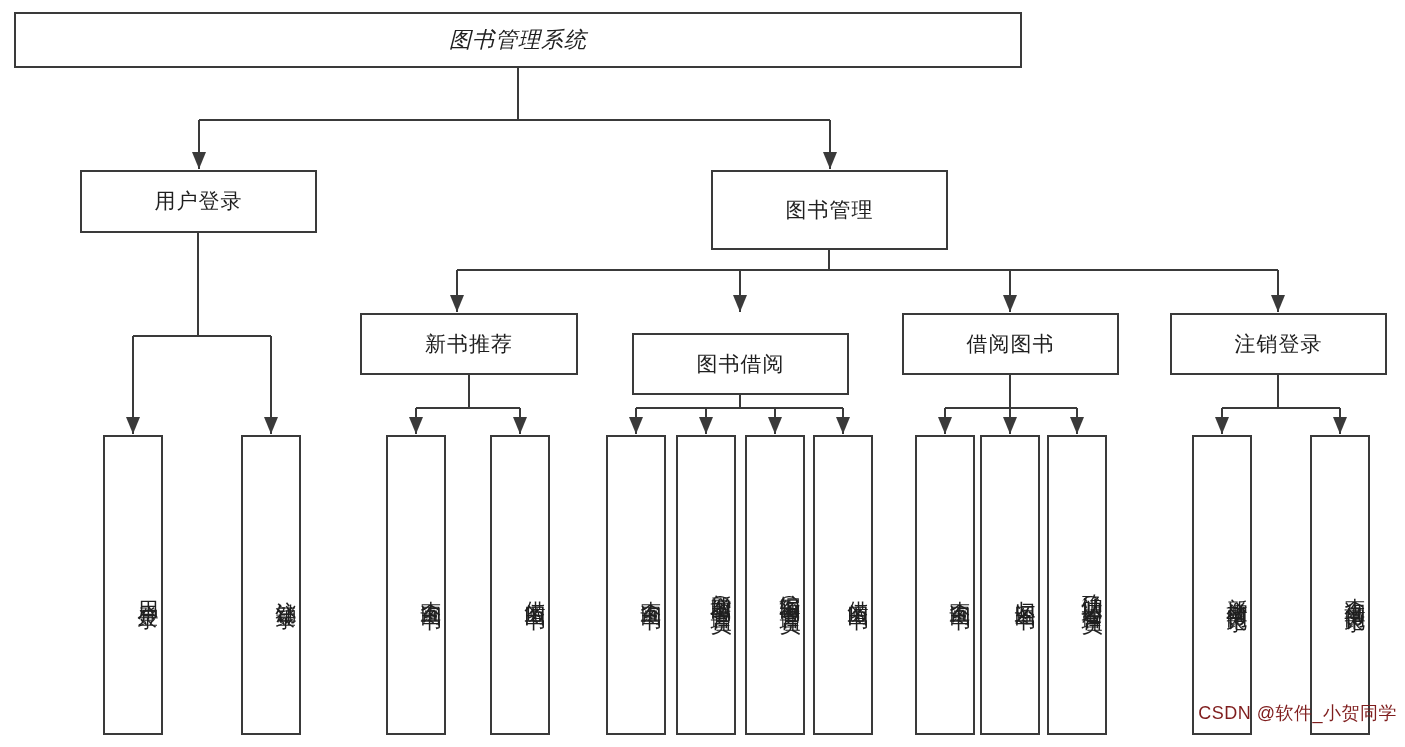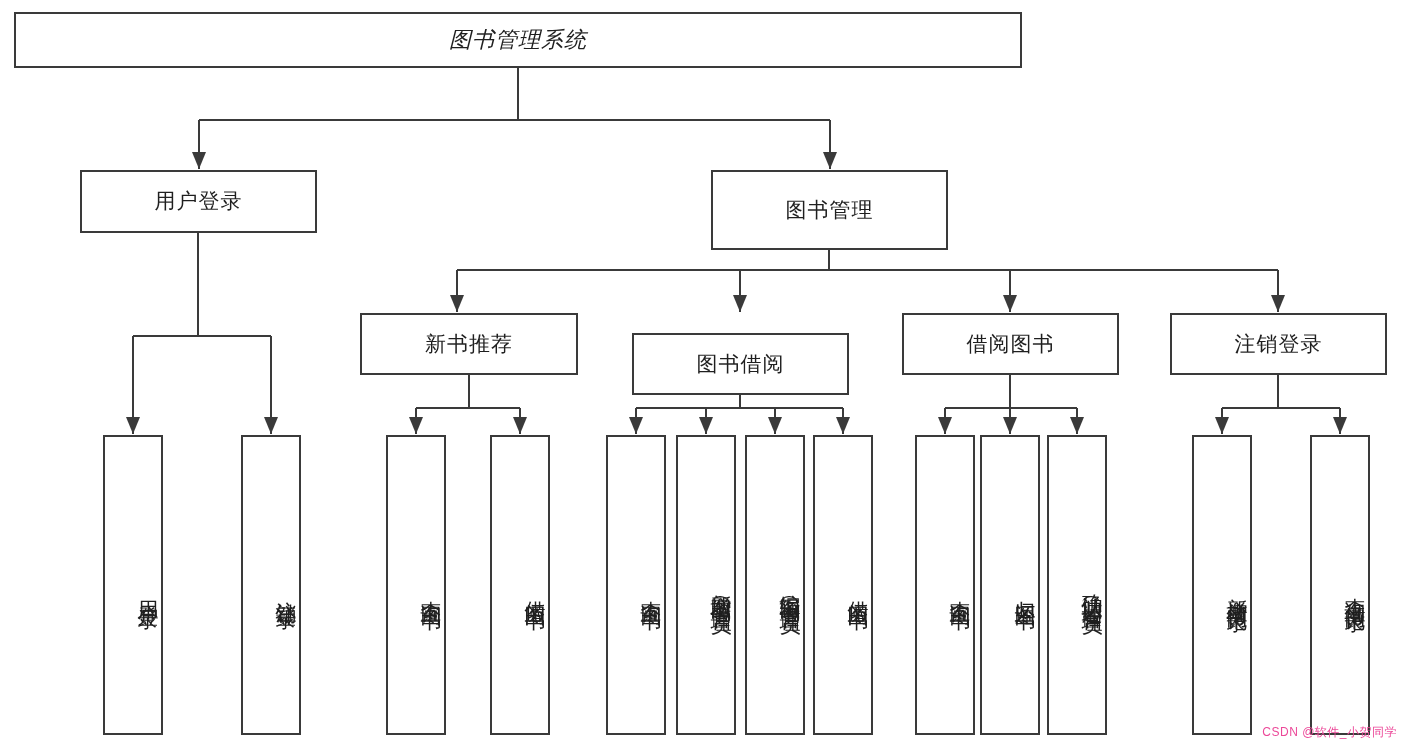--- a/index.html
+++ b/index.html
@@ -54,23 +54,23 @@
     padding-top: 10px;
     align-items: flex-start;
     justify-content: center;
   }
   .node-label {
     display: block;
   }
   #watermark {
     position: absolute;
     right: 8px;
-    bottom: 6px;
-    font-size: 12px;
-    color: #ec4899;
+    bottom: 22px;
+    font-size: 18px;
+    color: #7f1d1d;
     letter-spacing: 0.5px;
     white-space: nowrap;
     user-select: none;
   }
 </style>
 </head>
 <body>
 
 <div id="canvas">
 

